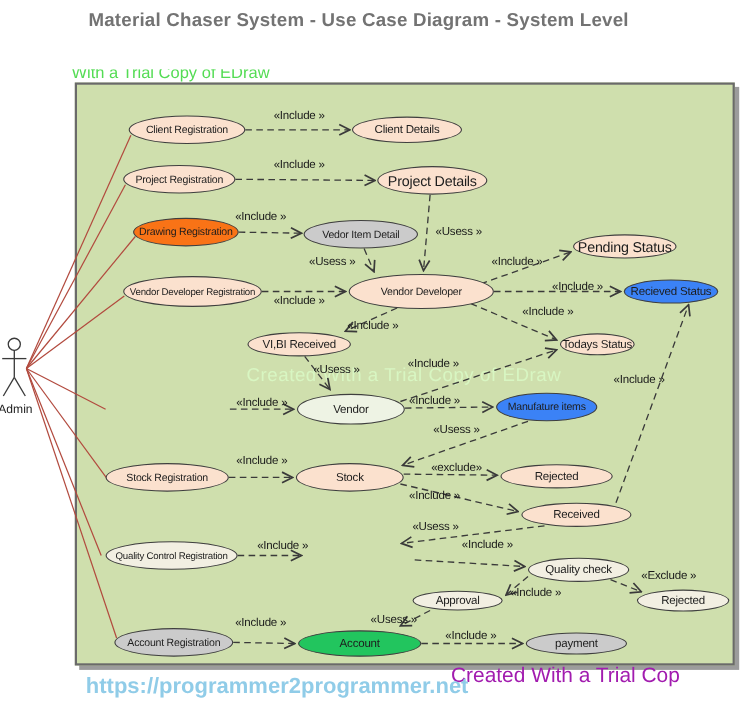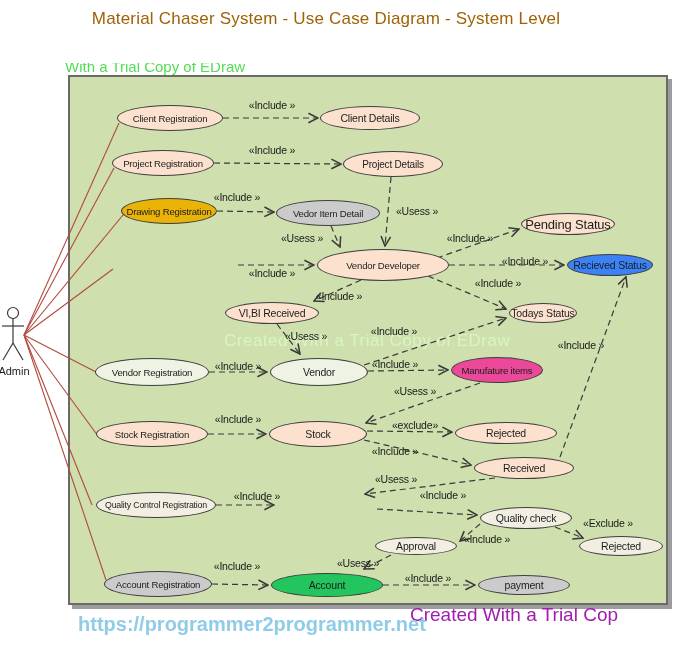--- a/index.html
+++ b/index.html
@@ -1,19 +1,19 @@
 <!DOCTYPE html>
 <html><head>
 <meta charset="utf-8">
 <style>
   html,body{margin:0;padding:0;background:#fff;}
   .canvas{position:relative;width:684px;height:662px;background:#ffffff;overflow:hidden;
           font-family:"Liberation Sans",sans-serif;}
   .title{position:absolute;top:9px;left:0;width:652px;text-align:center;
-         font-size:17px;font-weight:normal;color:#a16207;letter-spacing:0.2px;}
+         font-size:17px;font-weight:bold;color:#737373;letter-spacing:0.2px;}
   .boundary{position:absolute;left:68px;top:75px;width:596px;height:526px;
             background:#cfdfad;border:2px solid #6a6a6a;
             box-shadow:4px 4px 0 0 #9c9c9c;z-index:1;}
   .wm-top{position:absolute;left:65px;top:63px;width:215px;height:13px;overflow:hidden;z-index:0;}
   .wm-top span{display:block;transform:translateY(-5px);color:#54dc54;font-size:15px;white-space:nowrap;}
   .wm-mid{position:absolute;left:224px;top:331px;font-size:17px;color:#d8f6c2;
           white-space:nowrap;z-index:2;letter-spacing:0.5px;}
   .wm-br{position:absolute;left:410px;top:604px;font-size:19px;color:#a21caf;
          white-space:nowrap;z-index:10;}
   .footer-url{position:absolute;left:78px;top:613px;font-size:20px;font-weight:bold;
@@ -91,31 +91,31 @@
         <line x1="13" y1="343" x2="3" y2="360" stroke="#3a3a3a" stroke-width="1.2" fill="none"></line>
         <line x1="13" y1="343" x2="23" y2="360" stroke="#3a3a3a" stroke-width="1.2" fill="none"></line>
         <text x="14" y="375" text-anchor="middle" font-size="11" fill="#222">Admin</text>
       </g>
   </svg>
 
   <div id="nodes" class="layer">
       <div class="node" style="left: 117px; top: 105px; width: 106px; height: 26px; background: rgb(251, 225, 206); font-size: 9.6px;">Client Registration</div>
       <div class="node" style="left: 320px; top: 106px; width: 100px; height: 24px; background: rgb(251, 225, 206); font-size: 10.5px;">Client Details</div>
       <div class="node" style="left: 112px; top: 150px; width: 102px; height: 26px; background: rgb(251, 225, 206); font-size: 9.6px;">Project Registration</div>
-      <div class="node" style="left: 343px; top: 151px; width: 100px; height: 26px; background: rgb(251, 225, 206); font-size: 10px;">Project Details</div>
-      <div class="node" style="left: 121px; top: 198px; width: 96px; height: 26px; background: #eab308; font-size: 9.6px;">Drawing Registration</div>
+      <div class="node" style="left: 343px; top: 151px; width: 100px; height: 26px; background: rgb(251, 225, 206); font-size: 13px;">Project Details</div>
+      <div class="node" style="left: 121px; top: 198px; width: 96px; height: 26px; background: #f97316; font-size: 9.6px;">Drawing Registration</div>
       <div class="node" style="left: 276px; top: 200px; width: 104px; height: 26px; background: rgb(203, 203, 203); font-size: 9.6px;">Vedor Item Detail</div>
+      <div class="node" style="left: 112px; top: 251px; width: 126px; height: 28px; background: rgb(251, 225, 206); font-size: 8.8px;">Vendor Developer Registration</div>
       <div class="node" style="left: 317px; top: 249px; width: 132px; height: 32px; background: rgb(251, 225, 206); font-size: 9.6px;">Vendor Developer</div>
       <div class="node" style="left: 521px; top: 213px; width: 94px; height: 22px; background: rgb(251, 225, 206); font-size: 13px;">Pending Status</div>
       <div class="node" style="left: 567px; top: 254px; width: 86px; height: 22px; background: #3b82f6; font-size: 10.5px;">Recieved Status</div>
       <div class="node" style="left: 225px; top: 302px; width: 94px; height: 22px; background: rgb(251, 225, 206); font-size: 10.5px;">VI,BI Received</div>
       <div class="node" style="left: 509px; top: 303px; width: 68px; height: 20px; background: rgb(251, 225, 206); font-size: 10.5px;">Todays Status</div>
-      <div class="node" style="left: 95px; top: 358px; width: 114px; height: 28px; background: rgb(238, 243, 228); font-size: 9.6px;">Vendor Registration</div>
       <div class="node" style="left: 270px; top: 358px; width: 98px; height: 28px; background: rgb(238, 243, 228); font-size: 10.5px;">Vendor</div>
-      <div class="node" style="left: 451px; top: 357px; width: 92px; height: 26px; background: #ec4899; font-size: 9.6px;">Manufature items</div>
+      <div class="node" style="left: 451px; top: 357px; width: 92px; height: 26px; background: #3b82f6; font-size: 9.6px;">Manufature items</div>
       <div class="node" style="left: 96px; top: 421px; width: 112px; height: 26px; background: rgb(251, 225, 206); font-size: 9.6px;">Stock Registration</div>
       <div class="node" style="left: 269px; top: 421px; width: 98px; height: 26px; background: rgb(251, 225, 206); font-size: 10.5px;">Stock</div>
       <div class="node" style="left: 455px; top: 422px; width: 102px; height: 22px; background: rgb(251, 225, 206); font-size: 10.5px;">Rejected</div>
       <div class="node" style="left: 474px; top: 457px; width: 100px; height: 22px; background: rgb(251, 225, 206); font-size: 10.5px;">Received</div>
       <div class="node" style="left: 96px; top: 492px; width: 120px; height: 26px; background: rgb(242, 239, 226); font-size: 8.8px;">Quality Control Registration</div>
       <div class="node" style="left: 480px; top: 507px; width: 92px; height: 22px; background: rgb(242, 239, 226); font-size: 10.5px;">Quality check</div>
       <div class="node" style="left: 579px; top: 536px; width: 84px; height: 20px; background: rgb(242, 239, 226); font-size: 10.5px;">Rejected</div>
       <div class="node" style="left: 375px; top: 537px; width: 82px; height: 18px; background: rgb(242, 239, 226); font-size: 10.5px;">Approval</div>
       <div class="node" style="left: 104px; top: 571px; width: 108px; height: 26px; background: rgb(203, 203, 203); font-size: 9.6px;">Account Registration</div>
       <div class="node" style="left: 271px; top: 573px; width: 112px; height: 24px; background: #22c55e; font-size: 10.5px;">Account</div>

